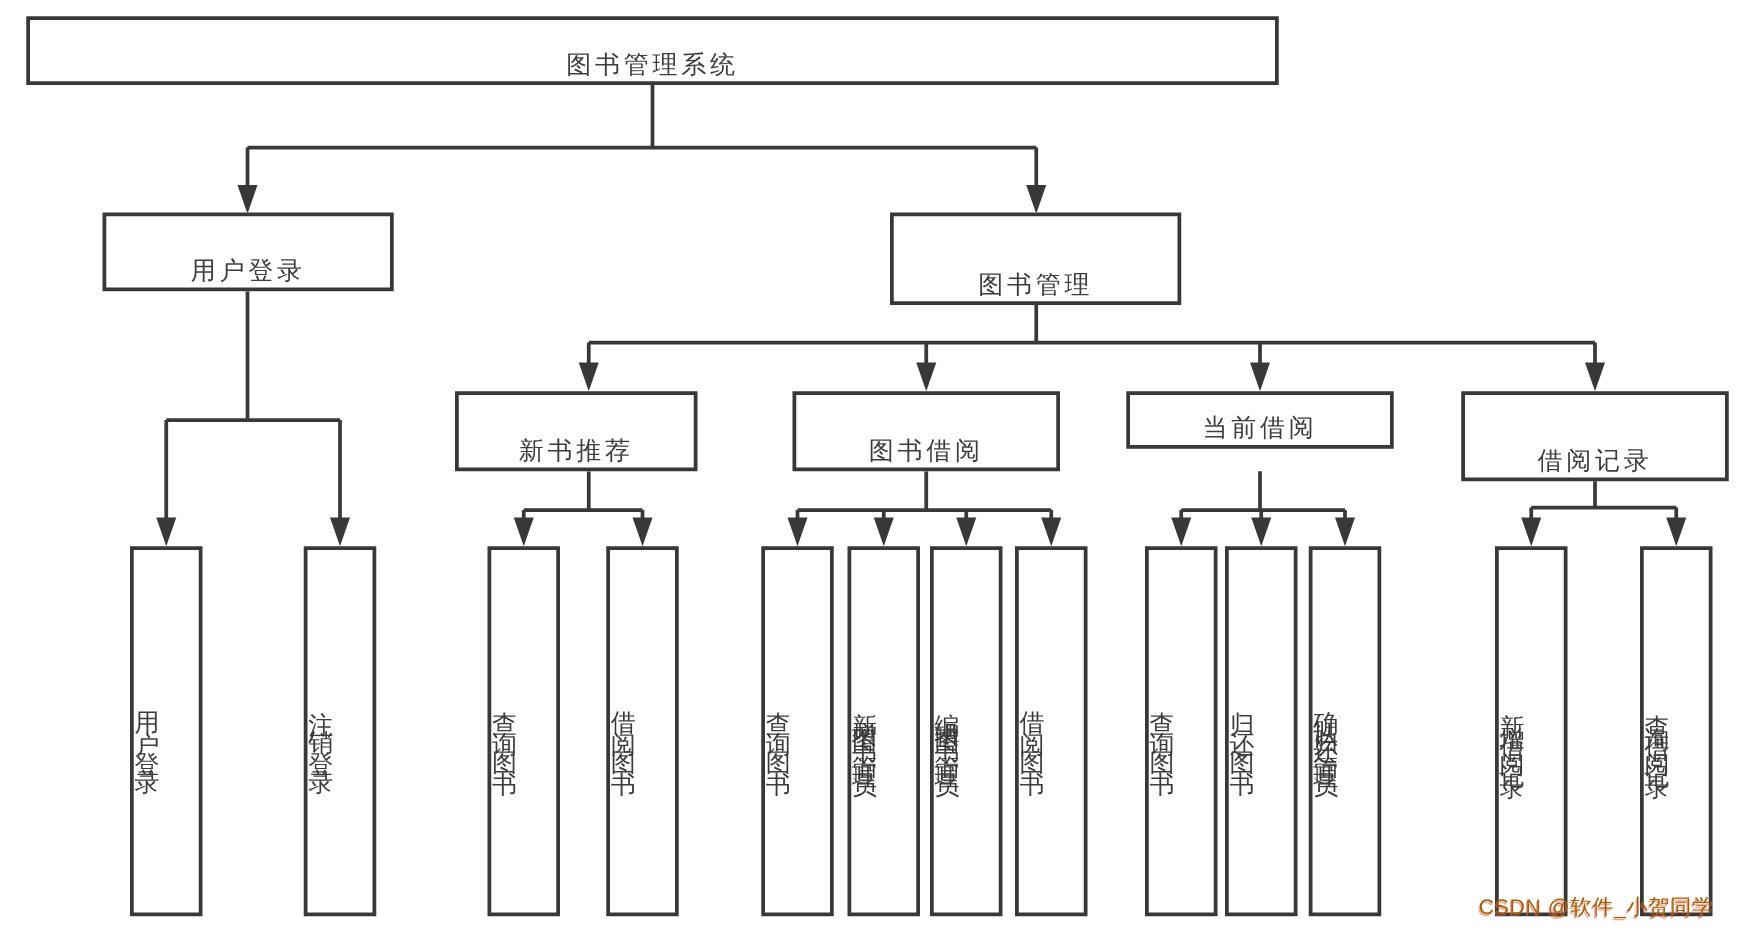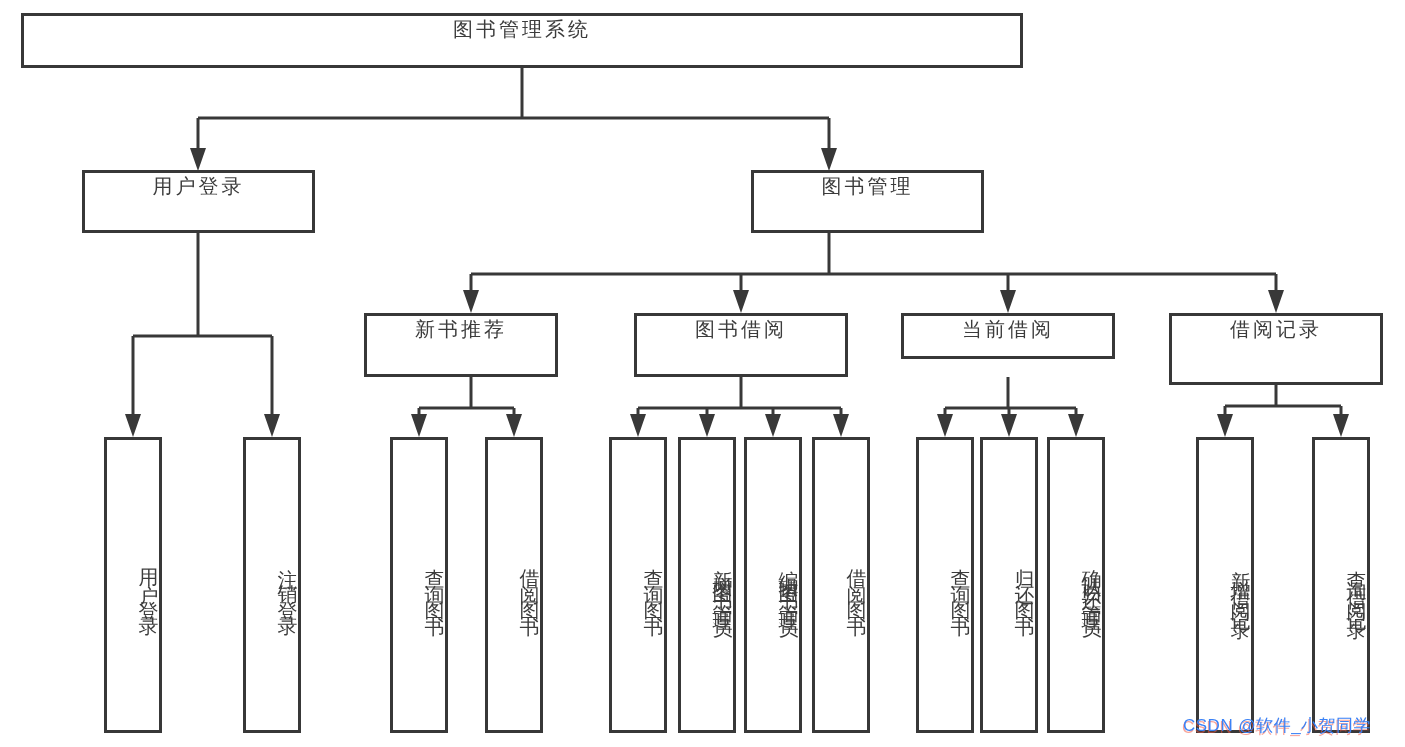--- a/index.html
+++ b/index.html
@@ -16,21 +16,21 @@
     left: 0; top: 0;
     width: 1405px; height: 747px;
   }
   .node {
     position: absolute;
     box-sizing: border-box;
     background: #ffffff;
     border: 3px solid #383838;
     color: #3c3c3c;
     display: flex;
-    align-items: flex-start;
+    align-items: flex-end;
     justify-content: center;
     text-align: center;
   }
   .h-node {
     font-size: 20px;
     letter-spacing: 3px;
     white-space: nowrap;
   }
   .v-node {
     writing-mode: vertical-rl;
@@ -39,21 +39,21 @@
     line-height: 1;
     white-space: nowrap;
   }
   .ls-wide  { letter-spacing: 16px; }
   .ls-mid   { letter-spacing: 10px; }
   .ls-tight { letter-spacing: 7px;  }
 
   
   .root-box   { left: 21px;   top: 13px;  width: 1002px; height: 55px; }
   .n-l1-a     { left: 82px;   top: 170px; width: 233px;  height: 63px; }
-  .n-l1-b     { left: 712px;  top: 170px; width: 233px;  height: 63px; margin-left: 39px; }
+  .n-l1-b     { left: 712px;  top: 170px; width: 233px;  height: 74px; }
   .n-l2-1     { left: 364px;  top: 313px; width: 194px;  height: 64px; }
   .n-l2-2     { left: 634px;  top: 313px; width: 214px;  height: 64px; }
   .n-l2-3     { left: 901px;  top: 313px; width: 214px;  height: 46px; }
   .n-l2-4     { left: 1169px; top: 313px; width: 214px;  height: 72px; }
   .leaf       { top: 437px; width: 58px; height: 296px; }
   .leaf-a1 { left: 104px; }
   .leaf-a2 { left: 243px; }
   .leaf-b1 { left: 390px; }
   .leaf-b2 { left: 485px; }
   .leaf-c1 { left: 609px; }
@@ -65,21 +65,21 @@
   .leaf-d3 { left: 1047px; }
   .leaf-e1 { left: 1196px; }
   .leaf-e2 { left: 1312px; }
 
   #watermark {
     position: absolute;
     left: 1183px;
     top: 714px;
     font-size: 17px;
     line-height: 24px;
-    color: #3b82f6;
+    color: #a16207;
     text-shadow: -1px 2px 0 rgba(242, 90, 70, 0.55);
     white-space: nowrap;
     letter-spacing: 0.5px;
   }
 </style>
 </head>
 <body>
 
 <div id="canvas">
 

